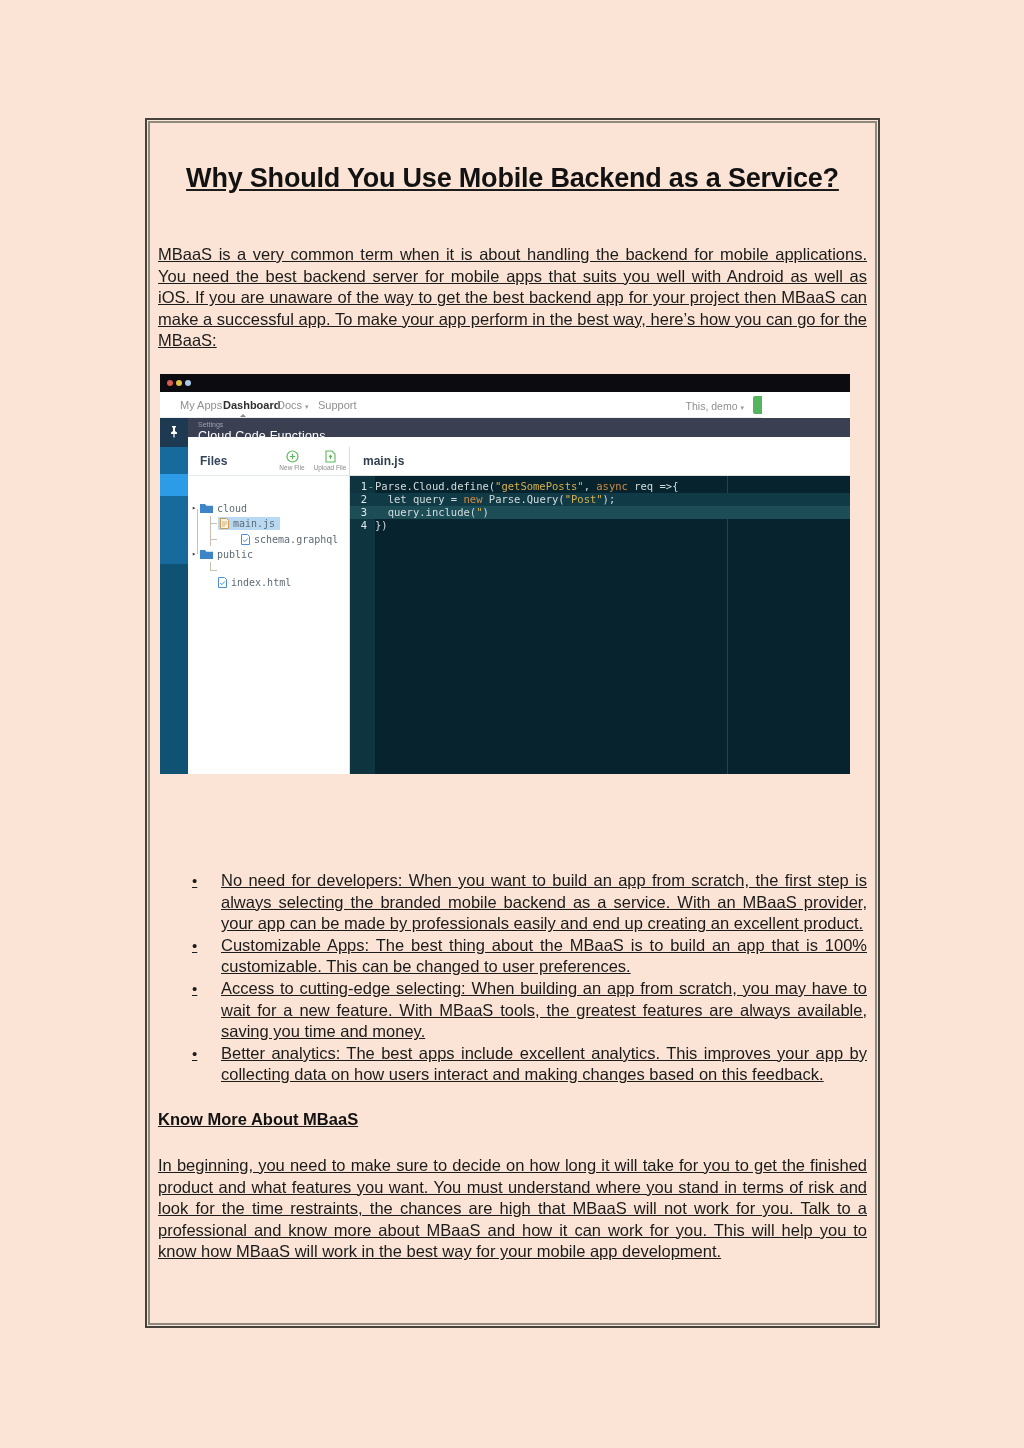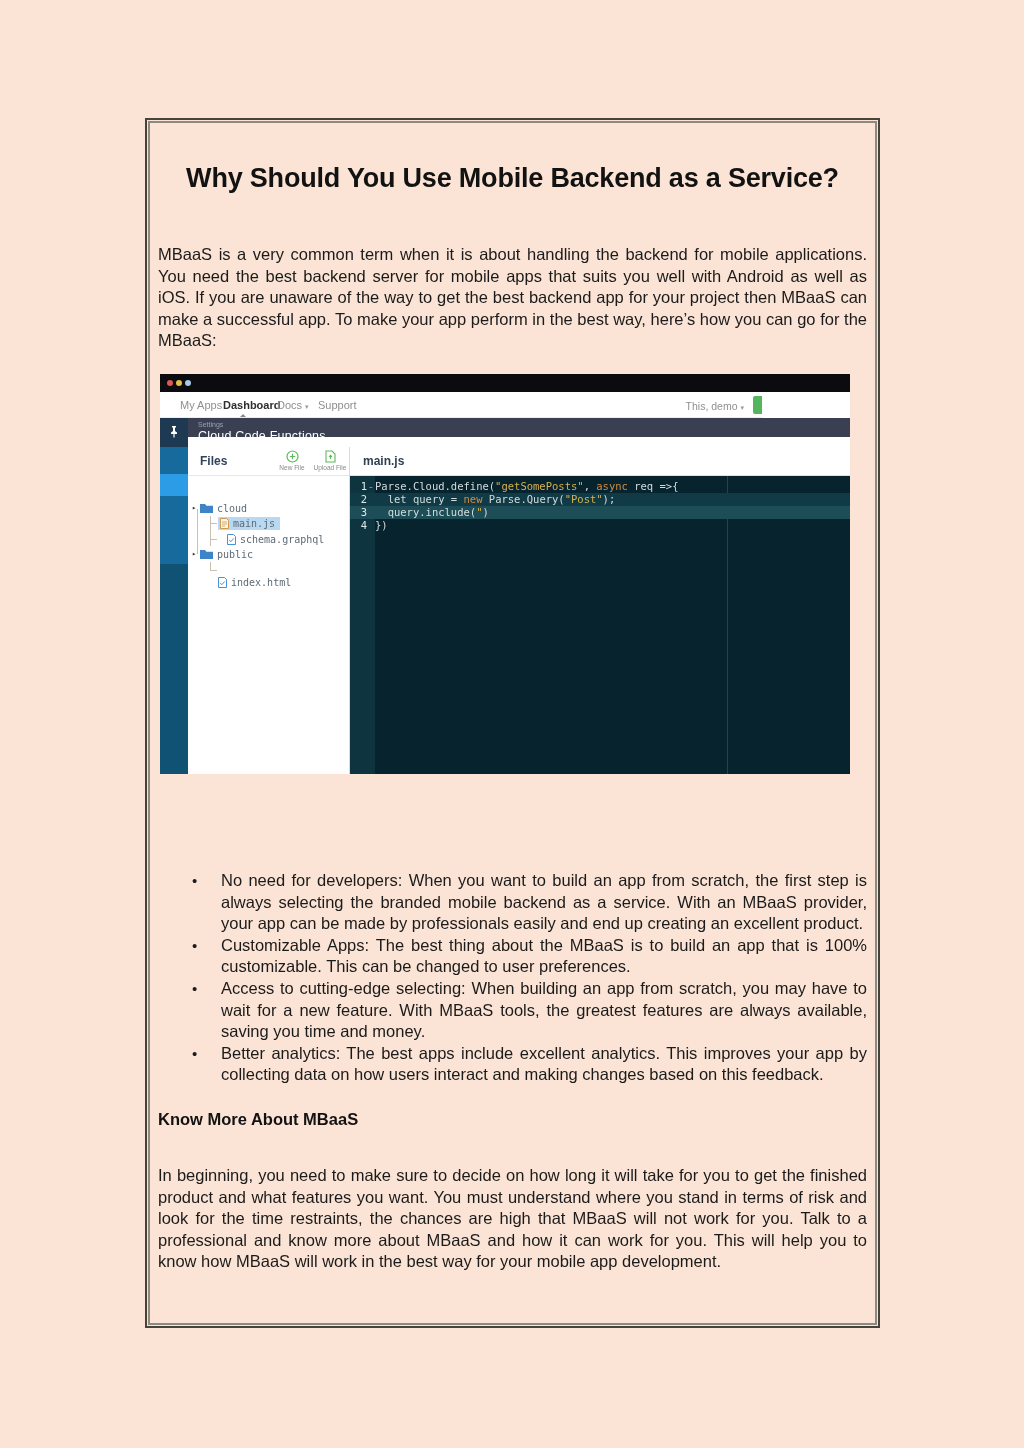--- a/index.html
+++ b/index.html
@@ -13,20 +13,21 @@
   }
   .frame {
     position:absolute; left:145px; top:118px; width:735px; height:1210px;
     border:2px solid #45433b; padding:1px;
   }
   .frame-inner {
     width:100%; height:100%;
     border:2px solid #8d897c;
     padding:0 8px;
     position:relative;
+    text-decoration:underline;
   }
   .doc-title {
     margin-top:40px;
     font-size:27px; font-weight:bold; text-align:center; color:#121212;
     letter-spacing:-0.2px;
   }
   .para {
     font-size:16.5px; line-height:21.6px; text-align:justify; color:#1b1b1b;
   }
   .intro { margin-top:50px; }
@@ -77,21 +78,21 @@
   .btn-new { left:84px; }
   .btn-upload { left:122px; }
 
   .tree { position:absolute; left:0; top:29px; right:1px; bottom:0;
           font-family:"DejaVu Sans Mono", monospace; font-size:10px; color:#5d6b75; }
   .trow { position:absolute; height:15px; display:flex; align-items:center; }
   .trow .exp { width:8px; font-size:7px; color:#3a3a3a; }
   .trow .ticon { margin-right:4px; display:flex; }
   .t-cloud  { left:4px;  top:25px; }
   .t-main   { left:30px; top:40px; }
-  .t-schema { left:32px; top:56px;padding-left:7px; }
+  .t-schema { left:46px; top:56px;padding-left:7px; }
   .t-public { left:4px;  top:71px; }
   .t-index  { left:30px; top:87px;margin-top:12px; }
   .sel-file { background:#b9d9f2; padding:1px 5px 1px 2px; display:flex; align-items:center; }
   .guide { position:absolute; background:#c9c0b2; }
 
   .editor { position:absolute; left:190px; top:73px; width:500px; height:327px; }
   .tabbar { position:relative; height:29px; background:#fff; border-bottom:1px solid #e2e2e2; }
   .tab-label { position:absolute; left:13px; top:7px; font-size:12px; font-weight:bold; color:#2f3e50; }
   .codearea { position:absolute; left:0; top:29px; width:500px; height:298px; background:#07242e;
               font-family:"DejaVu Sans Mono", monospace; font-size:10.5px; }
@@ -107,21 +108,21 @@
   .codeseg { }
   .str { color:#d7b14d; }
   .kw  { color:#d08b42; }
 
   
   .bullets { margin-top:96px; list-style:none; padding-left:34px; }
   .bullets li { display:flex; font-size:16.5px; line-height:21.6px; }
   .bullets .marker { flex:none; width:29px; font-size:15px; }
   .bullets .btext { flex:1; text-align:justify; color:#1b1b1b; }
   .know-heading { margin-top:24px; font-size:16.5px; font-weight:bold; color:#121212; }
-  .know-body { margin-top:36px; }
+  .know-body { margin-top:26px; }
 </style>
 </head>
 <body>
 
 <div class="frame">
   <div class="frame-inner">
 
     <h1 class="doc-title">Why Should You Use Mobile Backend as a Service?</h1>
 
     <p class="para intro">MBaaS is a very common term when it is about handling the backend for mobile applications. You need the best backend server for mobile apps that suits you well with Android as well as iOS. If you are unaware of the way to get the best backend app for your project then MBaaS can make a successful app. To make your app perform in the best way, here’s how you can go for the MBaaS:</p>

